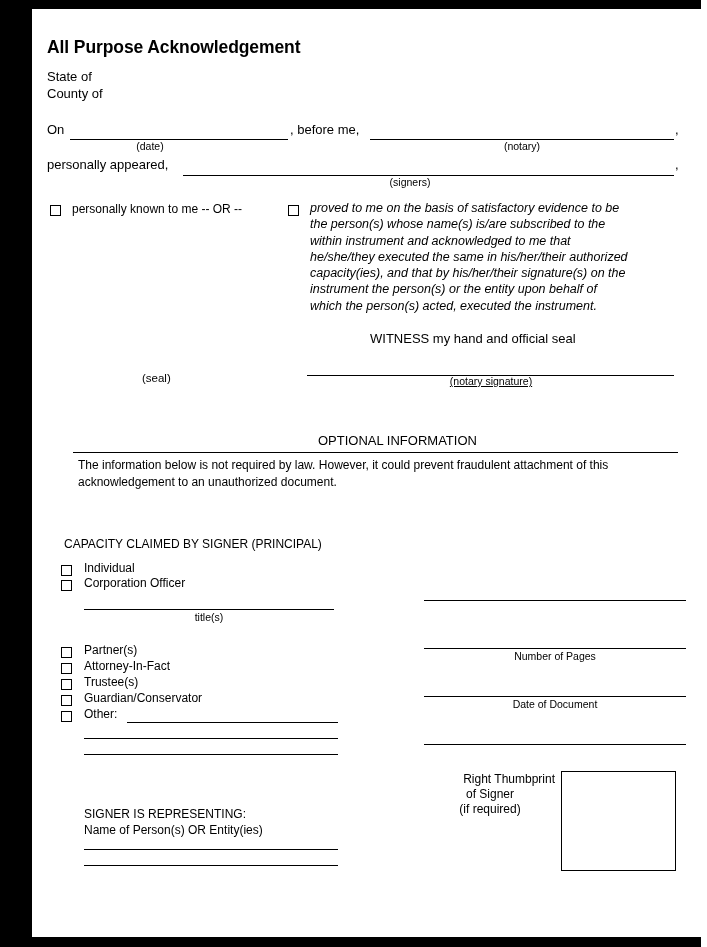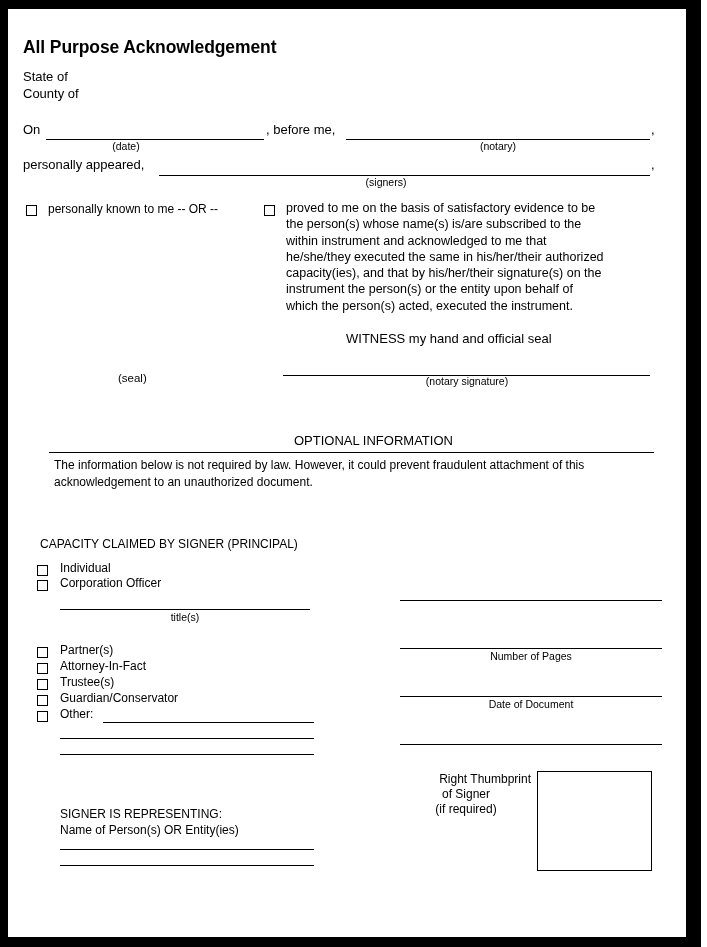--- a/index.html
+++ b/index.html
@@ -14,21 +14,21 @@
     font-family: "Liberation Sans", sans-serif;
     color: #000000;
   }
 
   
   .page-frame {
     position: relative;
     width: 701px;
     height: 947px;
     background: #000000;
-    padding: 9px 10px 10px 8px;
+    padding: 9px 10px 10px 32px;
   }
   .sheet {
     position: relative;
     width: 678px;
     height: 928px;
     background: #ffffff;
     overflow: hidden;
   }
 
   
@@ -115,34 +115,34 @@
 
     <div class="abs t13" style="left:15px; top:148px;">personally appeared,</div>
     <div class="rule" style="left:151px; top:166px; width:491px;"></div>
     <div class="caption" style="left:348px; top:167px; width:60px;">(signers)</div>
     <div class="abs t13" style="left:643px; top:148px;">,</div>
 
     <div class="cbox" style="left:18px; top:196px;"></div>
     <div class="abs t12" style="left:40px; top:193px;">personally known to me -- OR --</div>
 
     <div class="cbox" style="left:256px; top:196px;"></div>
-    <div class="para" style="left:278px; top:191px; width:366px;">proved to me on the basis of satisfactory evidence to be
+    <div class="para" style="left:278px; top:191px; width:366px;font-style:italic;">proved to me on the basis of satisfactory evidence to be
 the person(s) whose name(s) is/are subscribed to the
 within instrument and acknowledged to me that
 he/she/they executed the same in his/her/their authorized
 capacity(ies), and that by his/her/their signature(s) on the
 instrument the person(s) or the entity upon behalf of
 which the person(s) acted, executed the instrument.</div>
 
     <div class="abs t13 bold" style="left:338px; top:322px;">WITNESS my hand and official seal</div>
 
     <div class="abs t11" style="left:110px; top:363px;">(seal)</div>
 
     <div class="rule" style="left:275px; top:366px; width:367px;"></div>
-    <div class="caption" style="left:383px; top:366px; width:152px;">(notary signature)</div>
+    <div class="caption" style="left:383px; top:366px; width:152px;text-decoration:underline;">(notary signature)</div>
 
     <div class="abs t13 bold" style="left:286px; top:424px;">OPTIONAL INFORMATION</div>
     <div class="rule-thick" style="left:41px; top:443px; width:605px;"></div>
 
     <div class="para-small" style="left:46px; top:448px; width:600px;">The information below is not required by law. However, it could prevent fraudulent attachment of this
 acknowledgement to an unauthorized document.</div>
 
     <div class="abs t12" style="left:32px; top:528px;">CAPACITY CLAIMED BY SIGNER (PRINCIPAL)</div>
 
     <div class="cbox" style="left:29px; top:556px;"></div>

